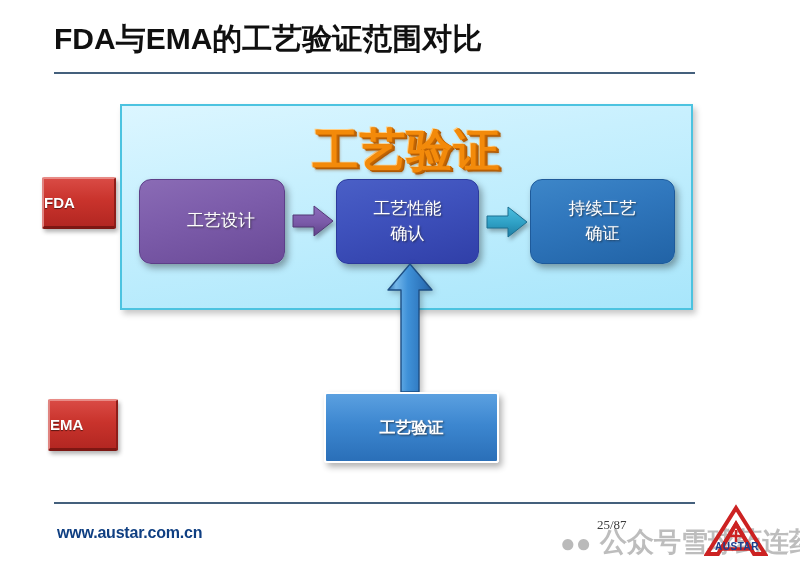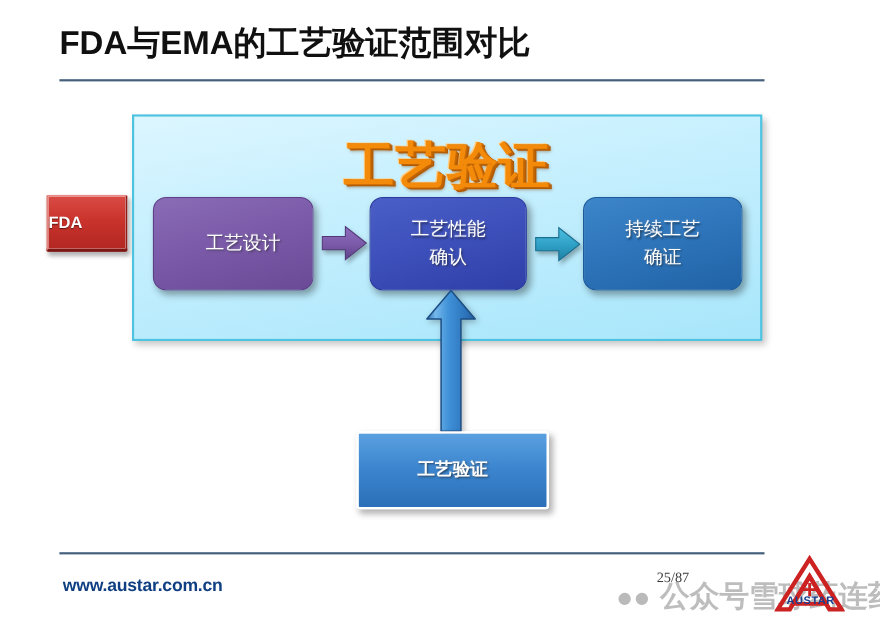--- a/index.html
+++ b/index.html
@@ -256,20 +256,23 @@
 
 <div id="slide">
 
   <div id="title">FDA与EMA的工艺验证范围对比</div>
   <div id="title-rule"></div>
 
   <div class="tag" id="tag-fda">
     <span>FDA</span>
   </div>
 
+  <div class="tag" id="tag-ema">
+    <span>EMA</span>
+  </div>
 
   <div id="fda-panel">
     <div id="panel-heading">工艺验证</div>
   </div>
 
   <div class="stage" id="stage-1">
     <span class="lines">
       <span>工艺设计</span>
     </span>
   </div>

